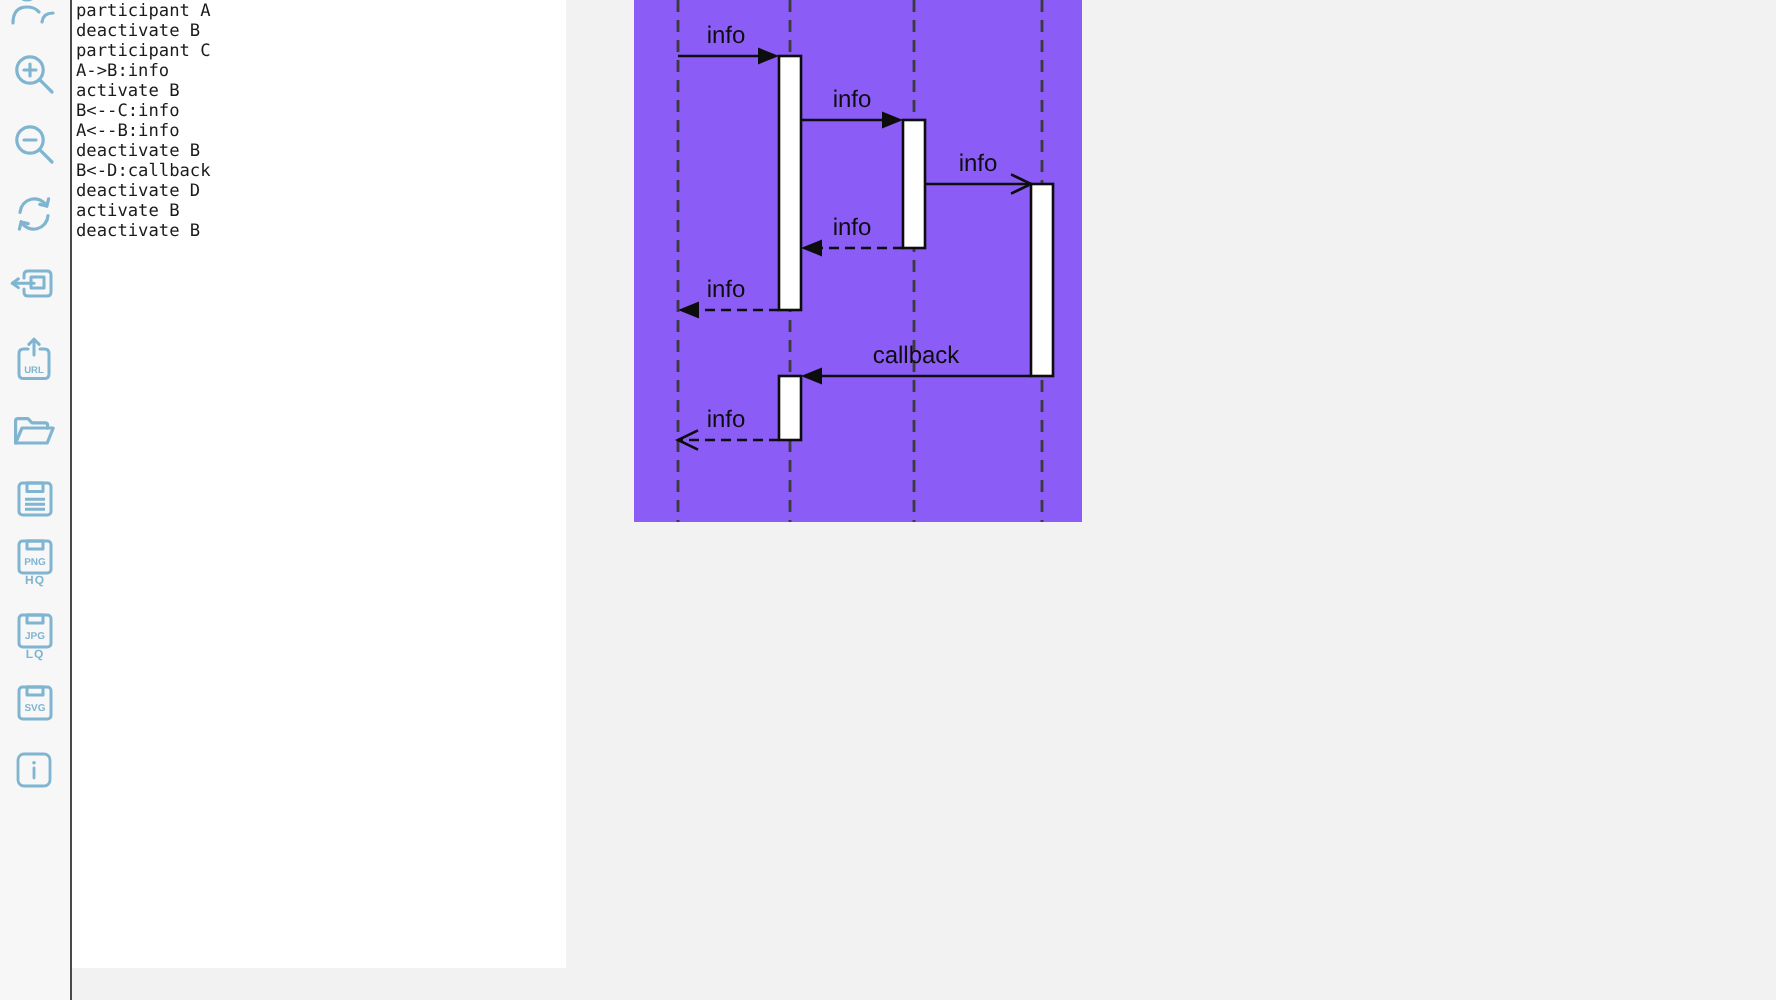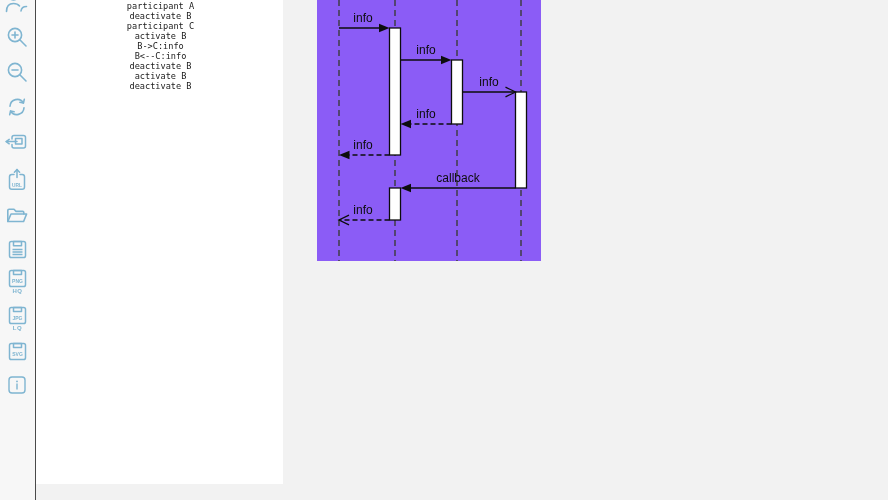--- a/index.html
+++ b/index.html
@@ -16,21 +16,21 @@
   }
   .tool{position:absolute;width:24px;height:24px;cursor:pointer;}
   .tool svg{display:block;}
   .mini-label{
     position:absolute;left:0;width:35px;text-align:center;
     font-size:6px;font-weight:bold;color:#7fb5d1;letter-spacing:.5px;
   }
   
   .editor{
     position:absolute;left:36px;top:0;width:247px;height:484px;
-    background:#ffffff;z-index:2;cursor:text;text-align:center;
+    background:#ffffff;z-index:2;cursor:text;
   }
   .code-line{
     position:relative;height:10px;line-height:10px;
     padding-left:2px;white-space:pre;
     font-family:"DejaVu Sans Mono","Liberation Mono",monospace;
     font-size:8.6px;color:#1a1a1a;
   }
   
   .canvas-area{position:absolute;left:284px;top:0;width:604px;height:500px;background:#f2f2f2;}
   .sheet{
@@ -152,24 +152,27 @@
     </svg>
   </div>
 
 </div>
 
 <div class="editor">
   <div style="height:1px"></div>
   <div class="code-line">participant A</div>
   <div class="code-line">deactivate B</div>
   <div class="code-line">participant C</div>
+  <div class="code-line">A-&gt;B:info</div>
   <div class="code-line">activate B</div>
-  <div class="code-line">B-&gt;C:info</div>
   <div class="code-line">B&lt;--C:info</div>
+  <div class="code-line">A&lt;--B:info</div>
   <div class="code-line">deactivate B</div>
+  <div class="code-line">B&lt;-D:callback</div>
+  <div class="code-line">deactivate D</div>
   <div class="code-line">activate B</div>
   <div class="code-line">deactivate B</div>
 </div>
 
 <div class="canvas-area">
   <div class="sheet">
     <svg width="224" height="261" viewBox="0 0 224 261">
 
       <g stroke="#3b3b3b" stroke-width="1.4" stroke-dasharray="6 4">
         <line x1="22" y1="0" x2="22" y2="261"></line>

